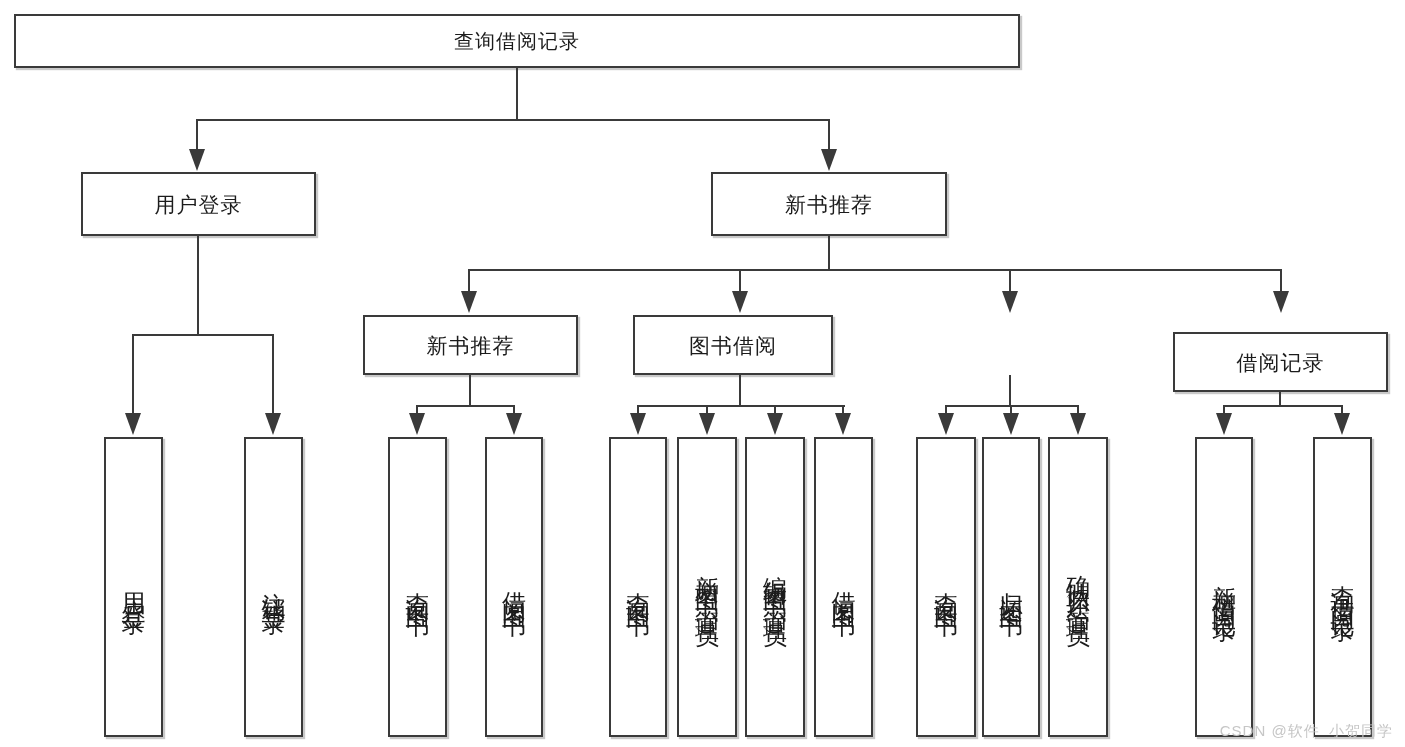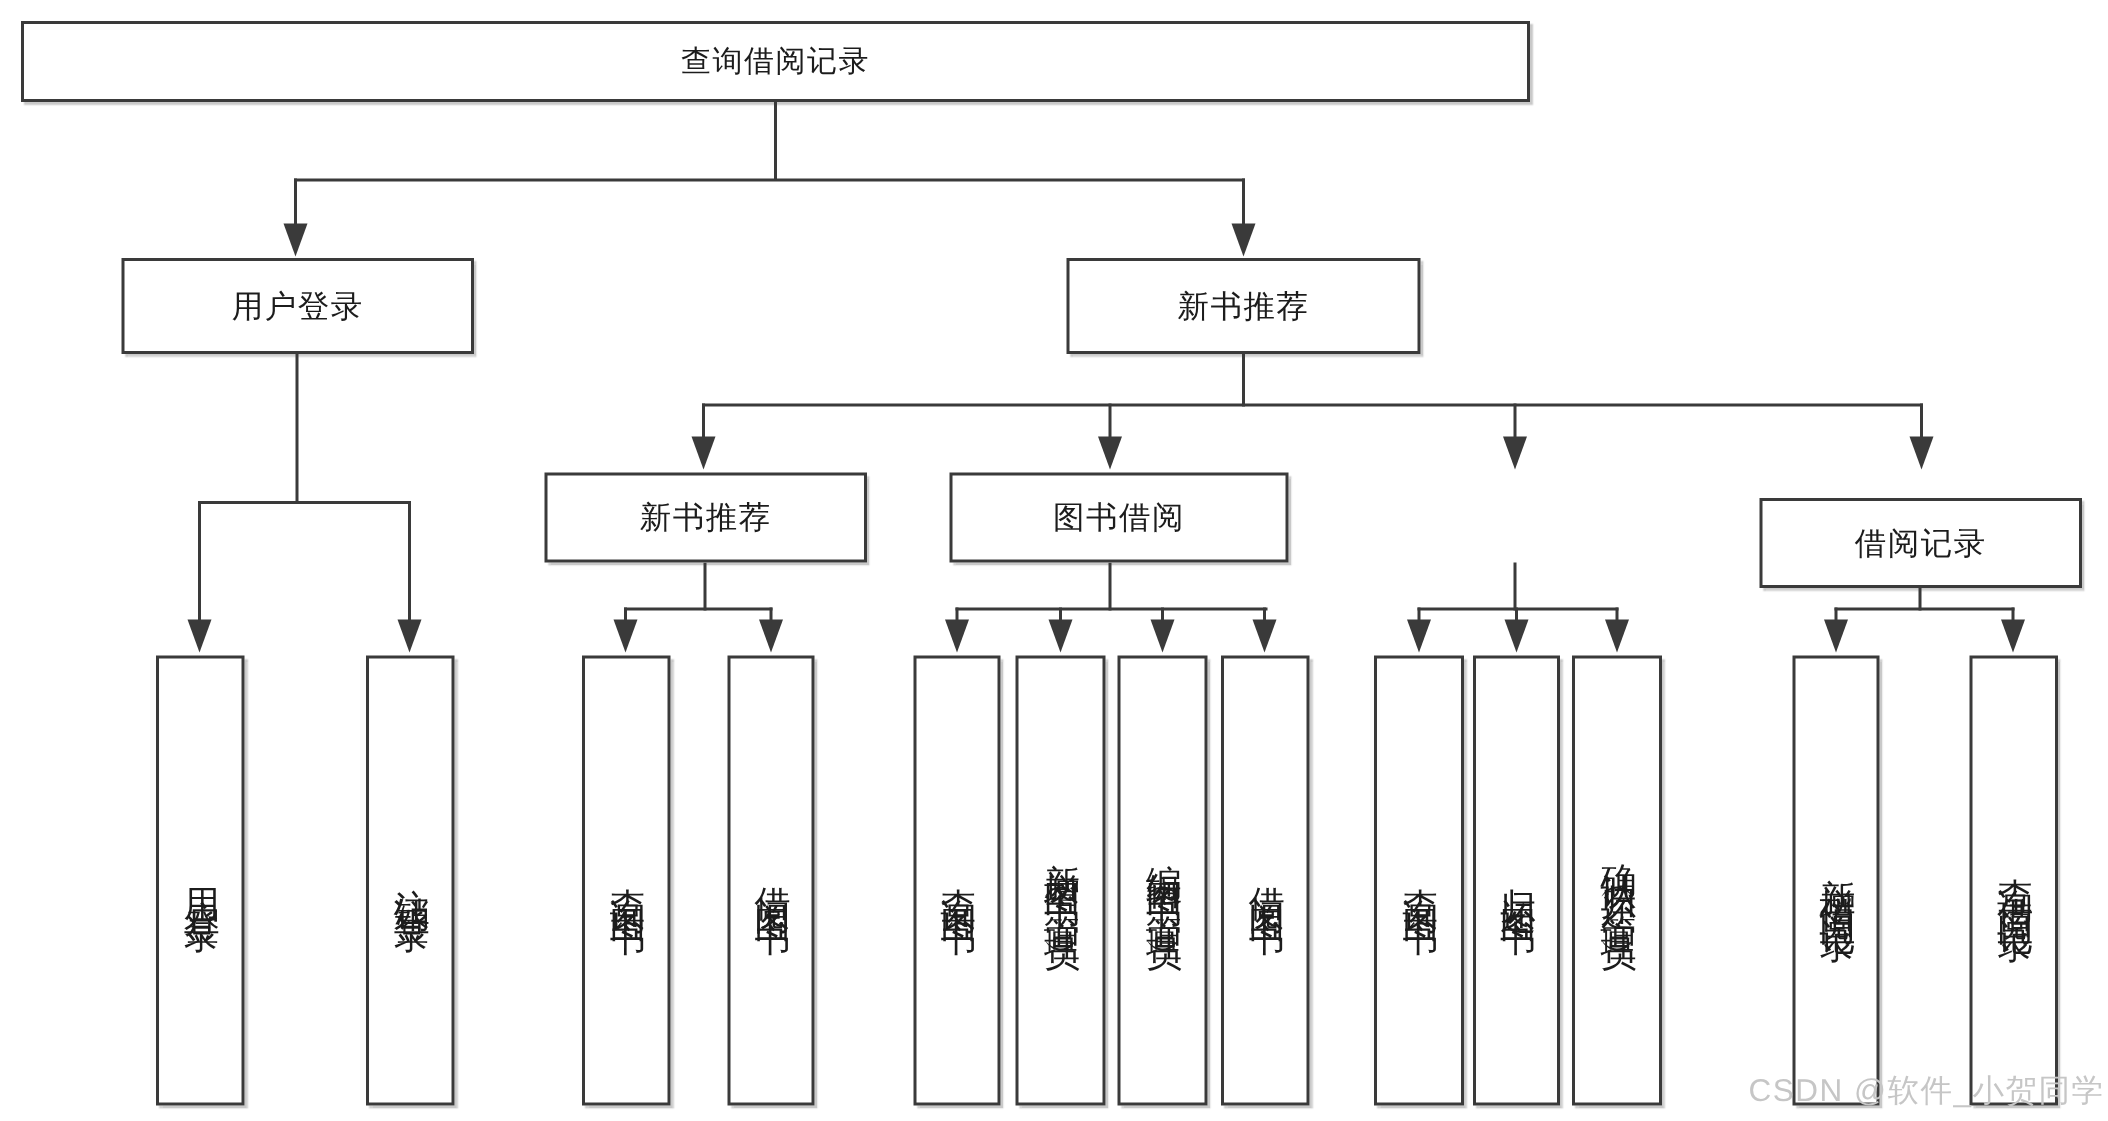--- a/index.html
+++ b/index.html
@@ -53,41 +53,41 @@
   .arrow{
     position:absolute;
     width:0;height:0;
     border-left:8px solid transparent;
     border-right:8px solid transparent;
     border-top:22px solid var(--line);
     z-index:1;
   }
   .watermark{
     position:absolute;
-    right:2px;
+    right:12px;
     bottom:6px;
-    font-size:21px;
+    font-size:15px;
     color:var(--watermark);
     letter-spacing:1px;
     z-index:5;
     white-space:nowrap;
   }
 </style>
 </head>
 <body>
 
 <div class="canvas">
 
   <div class="box hlabel root-label" style="left:14px;top:14px;width:1006px;height:54px">查询借阅记录</div>
 
   <div class="box hlabel" style="left:81px;top:172px;width:235px;height:64px">用户登录</div>
   <div class="box hlabel" style="left:711px;top:172px;width:236px;height:64px">新书推荐</div>
 
   <div class="box hlabel" style="left:363px;top:315px;width:215px;height:60px">新书推荐</div>
-  <div class="box hlabel" style="left:633px;top:315px;width:226px;height:60px">图书借阅</div>
+  <div class="box hlabel" style="left:633px;top:315px;width:200px;height:60px">图书借阅</div>
   <div class="box hlabel" style="left:1173px;top:332px;width:215px;height:60px">借阅记录</div>
 
   <div class="box vbox" style="left:104px;top:437px;width:59px;height:300px">用户登录</div>
   <div class="box vbox" style="left:244px;top:437px;width:59px;height:300px">注销登录</div>
 
   <div class="box vbox" style="left:388px;top:437px;width:59px;height:300px">查询图书</div>
   <div class="box vbox" style="left:485px;top:437px;width:58px;height:300px">借阅图书</div>
 
   <div class="box vbox" style="left:609px;top:437px;width:58px;height:300px">查询图书</div>
   <div class="box vbox" style="left:677px;top:437px;width:60px;height:300px">新增图书（管理员）</div>

